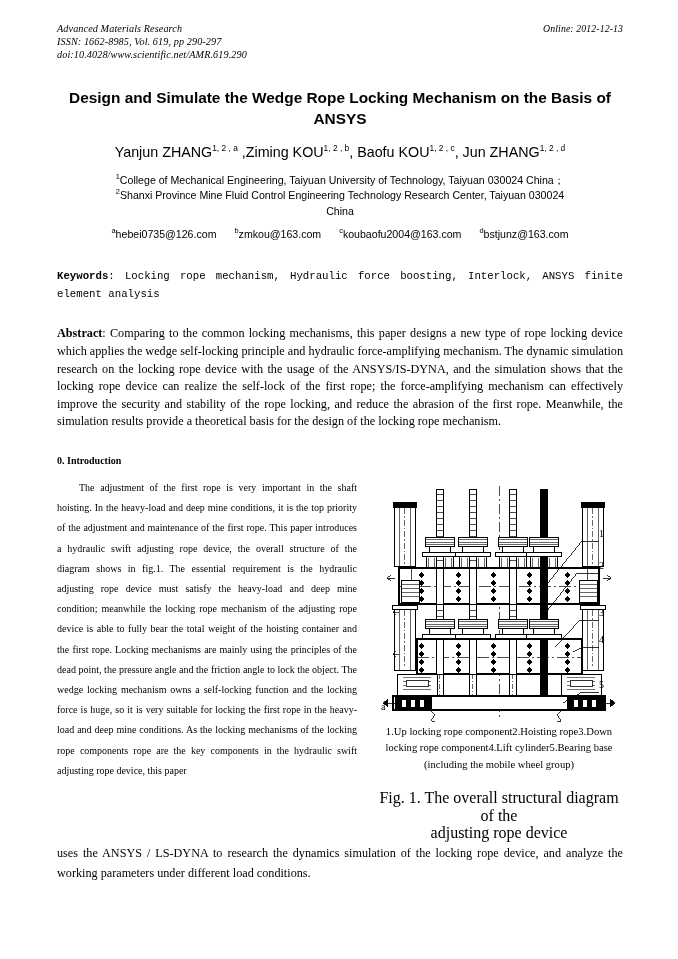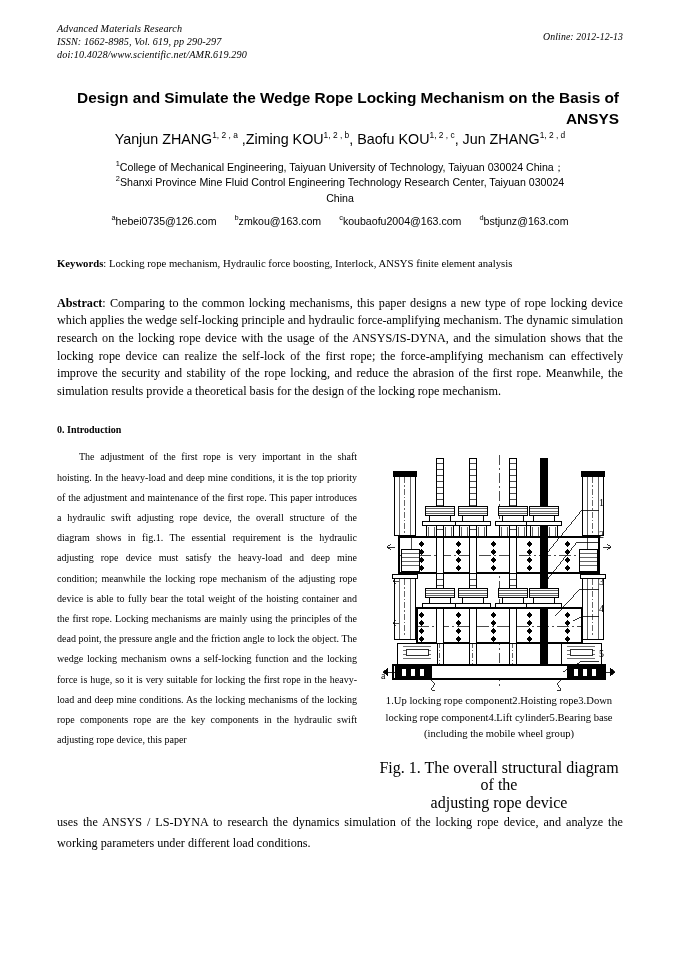--- a/index.html
+++ b/index.html
@@ -30,40 +30,41 @@
     position: relative;
     font-family: "Liberation Serif", "DejaVu Serif", serif;
     font-style: italic;
     font-size: 10.2px;
     line-height: 13.2px;
     letter-spacing: 0.1px;
   }
   .journal-header .online {
     position: absolute;
     right: 0;
-    top: 8px;
+    top: 0;
     font-style: italic;
     font-size: 9.8px;
     white-space: nowrap;
   }
   .journal-header .line { white-space: nowrap; }
 
   
   .title-block {
     margin-top: 25px;
-    text-align: right;
+    text-align: center;
     font-family: "Liberation Sans", "DejaVu Sans", sans-serif;
     font-weight: bold;
     font-size: 15.4px;
     line-height: 21px;
     padding: 0 4px;
   }
 
   
   .authors {
+    margin-top: 13px;
     text-align: center;
     font-family: "Liberation Sans", "DejaVu Sans", sans-serif;
     font-size: 14.3px;
     line-height: 20px;
   }
   .authors sup {
     font-size: 8.4px;
     vertical-align: super;
     line-height: 0;
   }
@@ -93,21 +94,21 @@
   .emails sup {
     font-size: 7.4px;
     vertical-align: super;
     line-height: 0;
   }
   .emails .email-item { margin: 0 9px; white-space: nowrap; }
 
   
   .keywords {
     margin-top: 26px;
-    font-family: Liberation Serif, serif;
+    font-family: Liberation Mono, monospace;
     font-size: 10.7px;
     line-height: 17.5px;
     text-align: justify;
   }
   .keywords b { font-weight: bold; }
 
   
   .abstract {
     margin-top: 22px;
     font-family: "Liberation Serif", "DejaVu Serif", serif;

